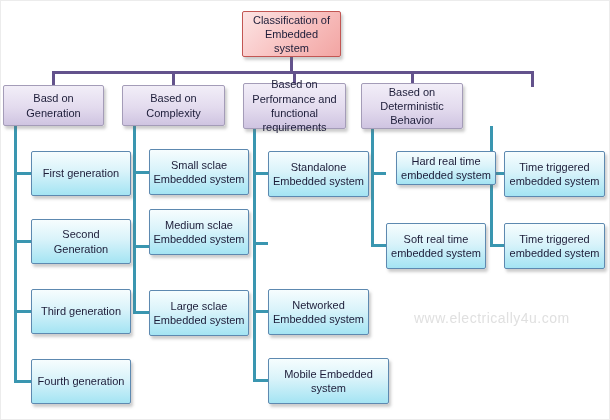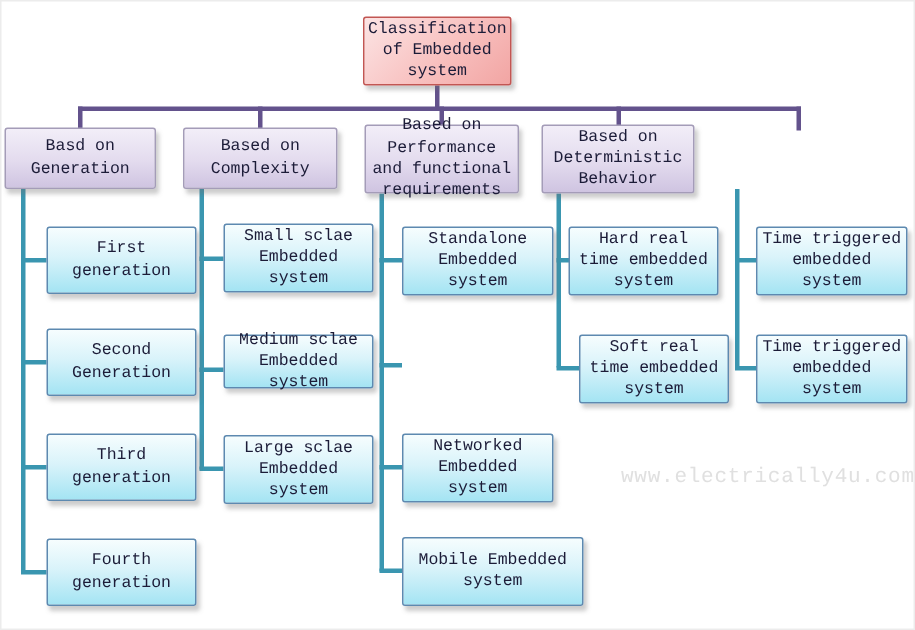--- a/index.html
+++ b/index.html
@@ -1,19 +1,19 @@
 <!DOCTYPE html>
 <html><head>
 <meta charset="utf-8">
 <style>
   html,body{margin:0;padding:0;background:#fff;}
   .stage{
     position:relative;width:610px;height:420px;background:#ffffff;
     border:1px solid #ececec;box-sizing:border-box;overflow:hidden;
-    font-family:Liberation Mono, monospace;
+    font-family:Liberation Sans, sans-serif;
   }
   .node{
     position:absolute;display:flex;align-items:center;justify-content:center;
     text-align:center;font-size:11px;line-height:1.3;color:#1c1c38;
     border-radius:2px;padding:2px 3px;box-sizing:border-box;
     box-shadow:2px 3px 3px rgba(110,110,110,0.35);
   }
   .root{
     background:linear-gradient(135deg,#fce4e4 0%,#f8c0bf 55%,#f2a5a3 100%);
     border:1px solid #c25653;
@@ -78,28 +78,28 @@
   <div class="node category" style="left:121px;top:84px;width:103px;height:41px">Based on Complexity</div>
   <div class="node category" style="left:242px;top:82px;width:103px;height:46px">Based on Performance and functional requirements</div>
   <div class="node category" style="left:360px;top:82px;width:102px;height:46px">Based on Deterministic Behavior</div>
 
   <div class="node child" style="left:30px;top:150px;width:100px;height:45px">First generation</div>
   <div class="node child" style="left:30px;top:218px;width:100px;height:45px">Second  Generation</div>
   <div class="node child" style="left:30px;top:288px;width:100px;height:45px">Third generation</div>
   <div class="node child" style="left:30px;top:358px;width:100px;height:45px">Fourth generation</div>
 
   <div class="node child" style="left:148px;top:148px;width:100px;height:46px">Small  sclae Embedded  system</div>
-  <div class="node child" style="left:148px;top:222px;width:100px;height:36px">Medium  sclae Embedded  system</div>
+  <div class="node child" style="left:148px;top:208px;width:100px;height:46px">Medium  sclae Embedded  system</div>
   <div class="node child" style="left:148px;top:289px;width:100px;height:46px">Large  sclae Embedded  system</div>
 
   <div class="node child" style="left:267px;top:150px;width:101px;height:46px">Standalone  Embedded system</div>
   <div class="node child" style="left:267px;top:288px;width:101px;height:46px">Networked Embedded system</div>
   <div class="node child" style="left:267px;top:357px;width:121px;height:46px">Mobile Embedded system</div>
 
-  <div class="node child" style="left:378px;top:150px;width:100px;height:46px">Hard real  time embedded  system</div>
+  <div class="node child" style="left:395px;top:150px;width:100px;height:34px">Hard real  time embedded  system</div>
   <div class="node child" style="left:503px;top:150px;width:101px;height:46px">Time triggered embedded  system</div>
 
   <div class="node child" style="left:385px;top:222px;width:100px;height:46px">Soft real  time embedded  system</div>
   <div class="node child" style="left:503px;top:222px;width:101px;height:46px">Time triggered embedded  system</div>
 
   <div class="watermark">www.electrically4u.com</div>
 
 </div>
 
 </body></html>

